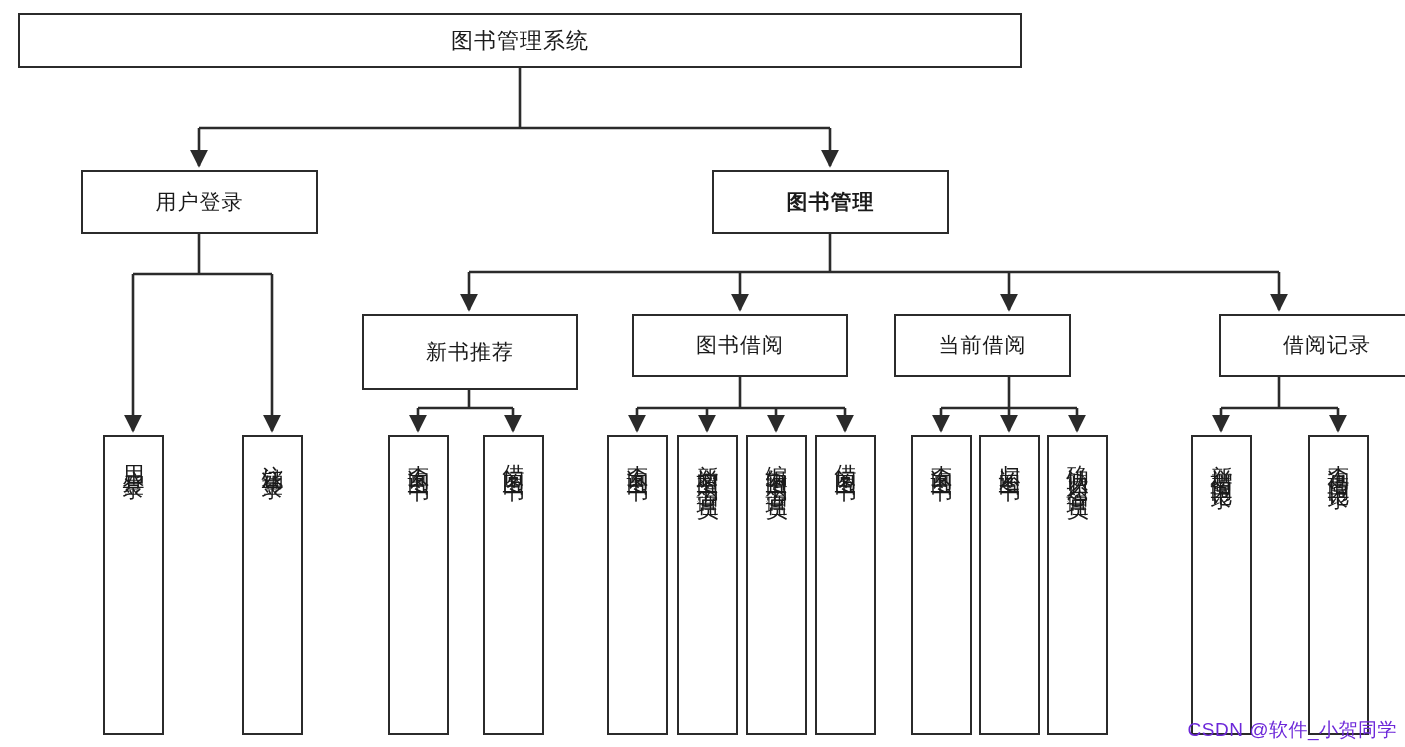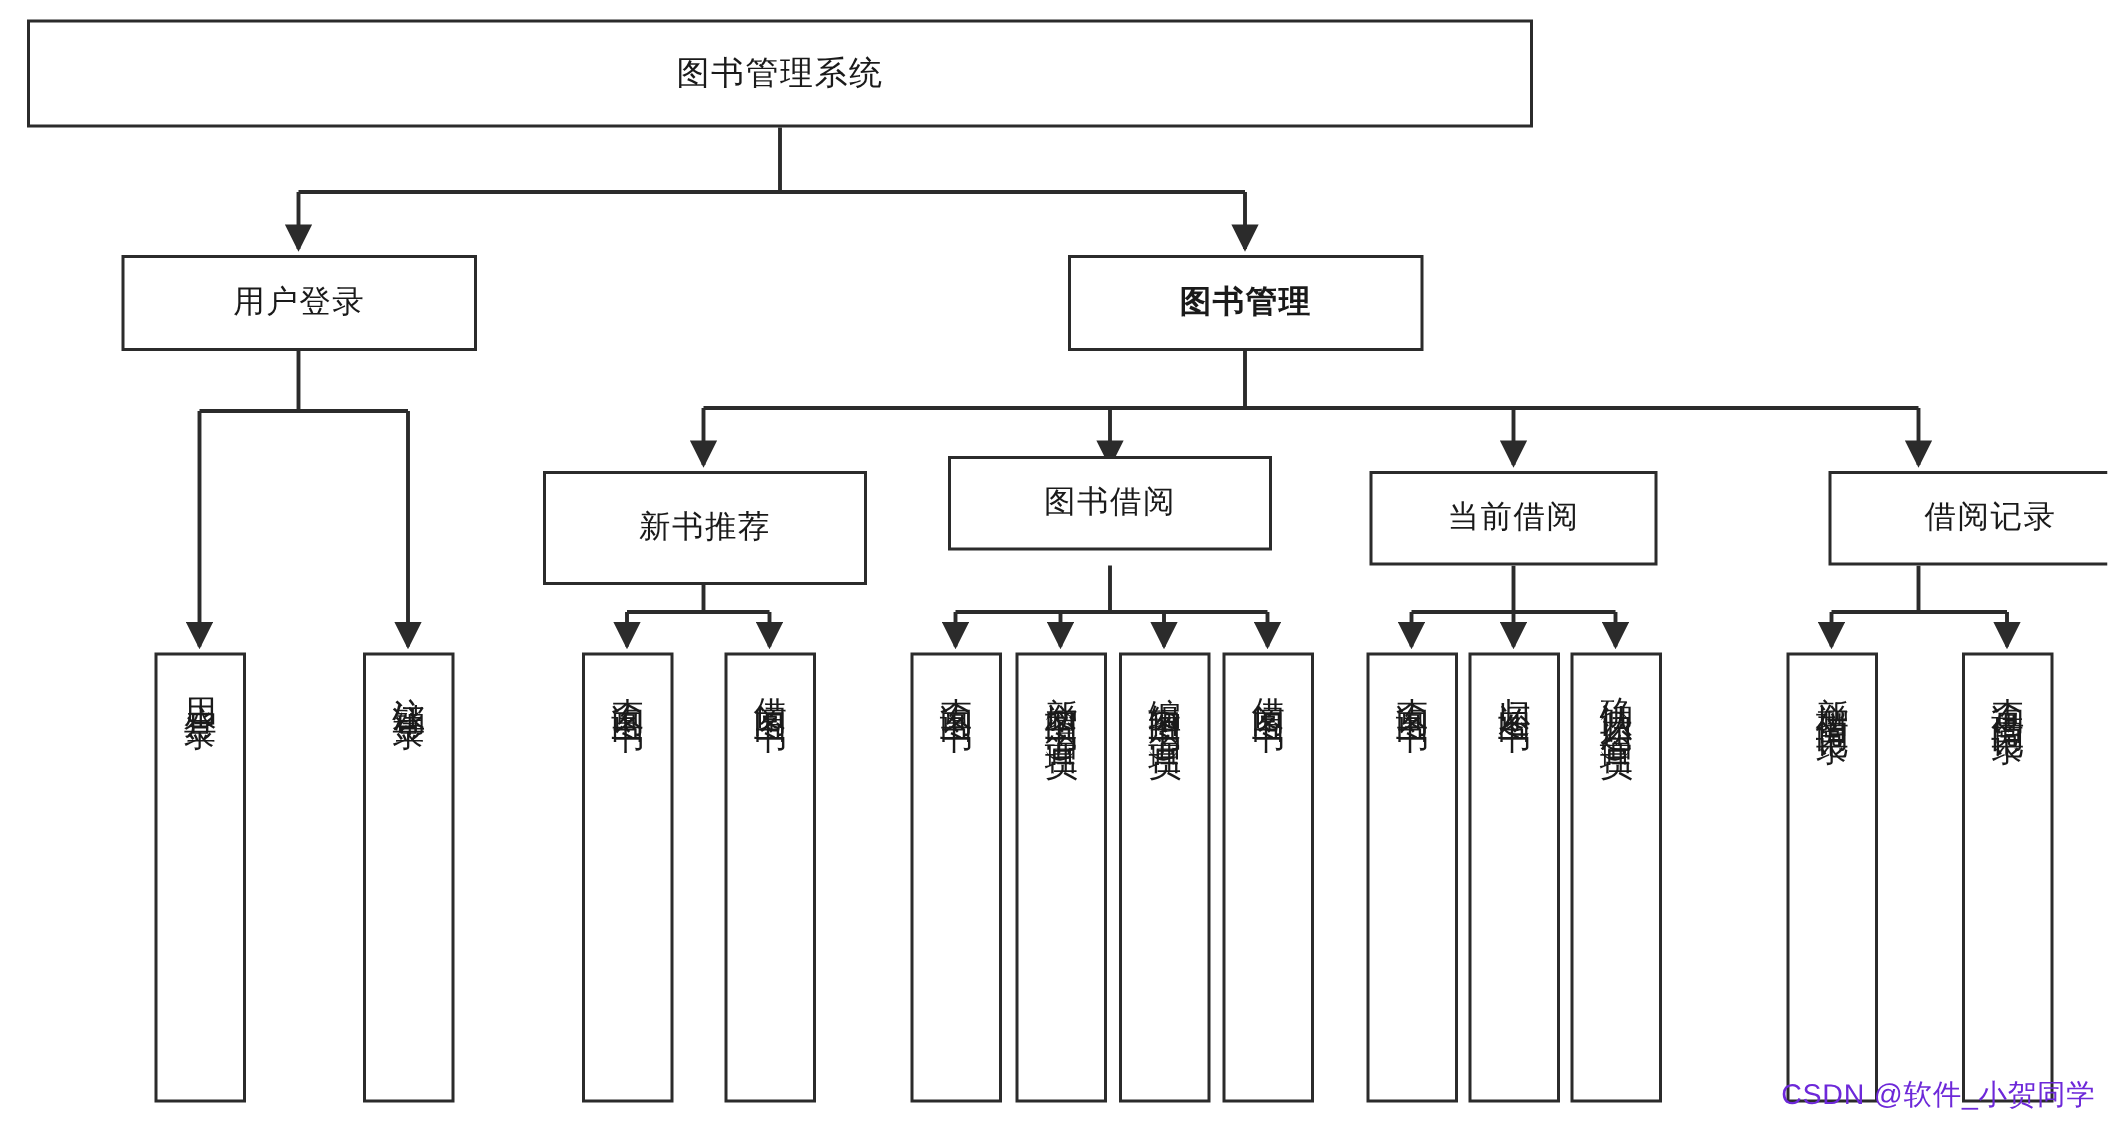--- a/index.html
+++ b/index.html
@@ -119,38 +119,38 @@
       <path d="M 1009 408 L 1009 431" marker-end="url(#arrow)"></path>
       <path d="M 1077 408 L 1077 431" marker-end="url(#arrow)"></path>
 
       <path d="M 1279 377 L 1279 408"></path>
       <path d="M 1221 408 L 1338 408"></path>
       <path d="M 1221 408 L 1221 431" marker-end="url(#arrow)"></path>
       <path d="M 1338 408 L 1338 431" marker-end="url(#arrow)"></path>
     </g>
   </svg>
 
-  <div class="node horiz root" style="left:18px; top:13px; width:1004px; height:72px;">
+  <div class="node horiz root" style="left:18px; top:13px; width:1004px; height:55px;">
     <span class="label">图书管理系统</span>
   </div>
 
   <div class="node horiz" style="left:81px; top:170px; width:237px; height:64px;">
     <span class="label">用户登录</span>
   </div>
   <div class="node horiz" style="left:712px; top:170px; width:237px; height:64px;font-weight:bold;">
     <span class="label">图书管理</span>
   </div>
 
   <div class="node horiz" style="left:362px; top:314px; width:216px; height:76px;">
     <span class="label">新书推荐</span>
   </div>
-  <div class="node horiz" style="left:632px; top:304px; width:216px; height:63px;">
+  <div class="node horiz" style="left:632px; top:314px; width:216px; height:63px;">
     <span class="label">图书借阅</span>
   </div>
-  <div class="node horiz" style="left:913px; top:314px; width:192px; height:63px;">
+  <div class="node horiz" style="left:894px; top:314px; width:177px; height:63px;">
     <span class="label">当前借阅</span>
   </div>
   <div class="node horiz" style="left:1171px; top:314px; width:216px; height:63px;margin-left:48px;">
     <span class="label">借阅记录</span>
   </div>
 
   <div class="node vert" style="left:103px; top:435px; width:61px; height:300px;">
     <span class="label">用户登录</span>
   </div>
   <div class="node vert" style="left:242px; top:435px; width:61px; height:300px;">

